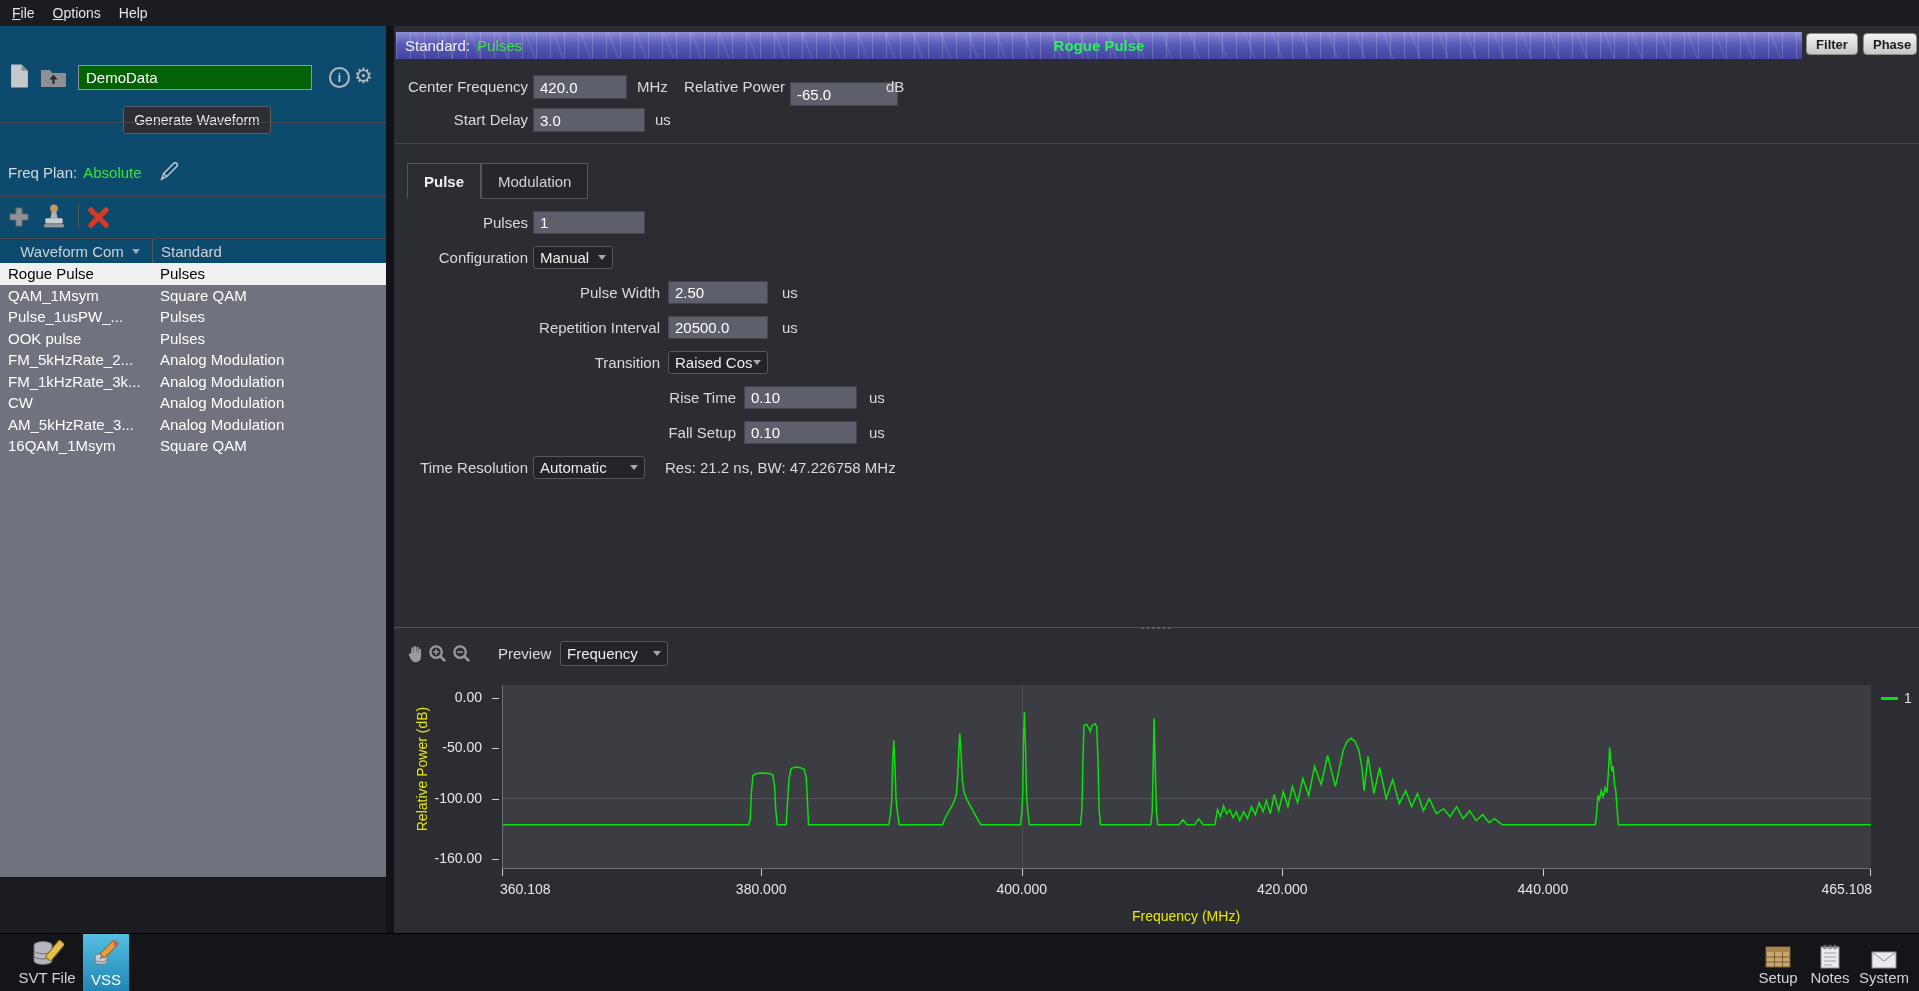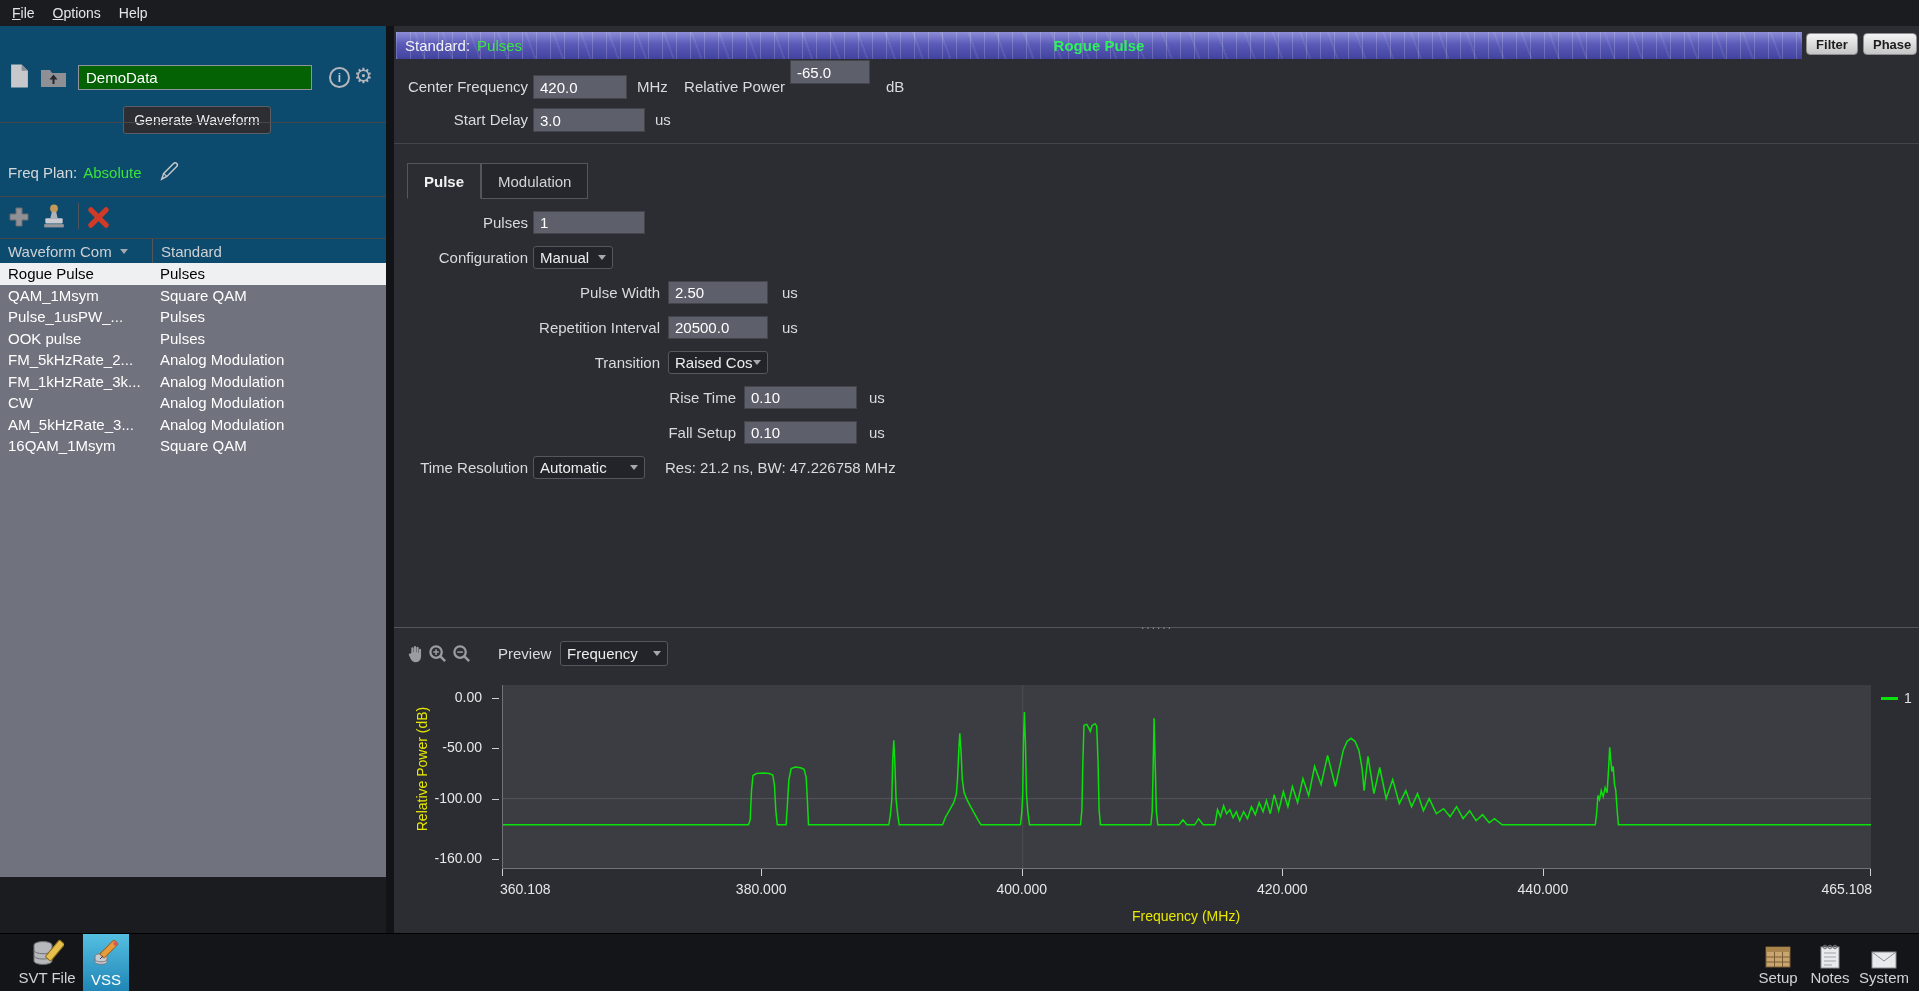--- a/index.html
+++ b/index.html
@@ -23,21 +23,21 @@
   .glyph{font-family:"DejaVu Sans",sans-serif;color:#b4b6bb;}
   .gen-btn{position:absolute;left:123px;top:80px;width:148px;height:28px;background:#2d2e33;
            border:1px solid #5c5e65;border-radius:3px;color:#e9eaec;font-size:14px;
            font-family:"Liberation Sans",sans-serif;}
   .freq-plan{position:absolute;left:8px;top:134px;font-size:15px;display:flex;align-items:center;gap:6px;}
   .green-text{color:#39e439;}
   .vsep{position:absolute;width:1px;background:#51535a;}
   
   .wf-header{position:absolute;left:0;top:212px;width:386px;height:25px;display:flex;align-items:center;
              color:#cfd0d3;font-size:15px;border-top:1px solid #46474d;}
-  .wf-header .c1{width:152px;padding-left:8px;box-sizing:border-box;display:flex;align-items:center;gap:8px;}
+  .wf-header .c1{width:152px;padding-left:8px;box-sizing:border-box;display:flex;align-items:center;gap:8px;justify-content:center;}
   .wf-header .c2{padding-left:8px;border-left:1px solid #55565c;height:100%;display:flex;align-items:center;}
   .sort-arrow{width:0;height:0;border-left:4px solid transparent;border-right:4px solid transparent;
               border-top:5px solid #a6a8ad;display:inline-block;}
   .wf-body{position:absolute;left:0;top:237px;width:386px;height:614px;background:#70737d;overflow:hidden;}
   .wf-row{display:flex;height:21.5px;align-items:center;color:#fff;font-size:15px;cursor:default;}
   .wf-row.selected{background:#eef0f2;color:#000;}
   .wf-row .c1{width:152px;padding-left:8px;box-sizing:border-box;white-space:nowrap;overflow:hidden;}
   .wf-row .c2{padding-left:8px;white-space:nowrap;}
   .left-bottom{position:absolute;left:0;top:851px;width:386px;height:82px;background:#1b1c20;}
   
@@ -225,21 +225,21 @@
       <span class="std-value">Pulses</span>
       <div class="bar-title">Rogue Pulse</div>
     </div>
     <button class="win-btn" style="left:1412px;width:52px;">Filter</button>
     <button class="win-btn" style="left:1469px;width:54px;">Phase</button>
 
     <div class="lbl" style="left:0;top:52px;width:134px;">Center Frequency</div>
     <input class="field" style="left: 139px; top: 49px; width: 94px; height: 24px;" value="420.0">
     <div class="unit" style="left:243px;top:52px;">MHz</div>
     <div class="lbl" style="left:250px;top:52px;width:141px;">Relative Power</div>
-    <input class="field" style="left: 396px; top: 34px; width: 80px; height: 24px;" value="-65.0">
+    <input class="field" style="left: 396px; top: 56px; width: 108px; height: 24px;" value="-65.0">
     <div class="unit" style="left:492px;top:52px;">dB</div>
 
     <div class="lbl" style="left:0;top:85px;width:134px;">Start Delay</div>
     <input class="field" style="left: 139px; top: 82px; width: 112px; height: 24px;" value="3.0">
     <div class="unit" style="left:261px;top:85px;">us</div>
 
     <div class="hline" style="top:117px;width:1525px;background:#44454b;"></div>
 
     <div class="tabs">
       <div class="tab active">Pulse</div>

